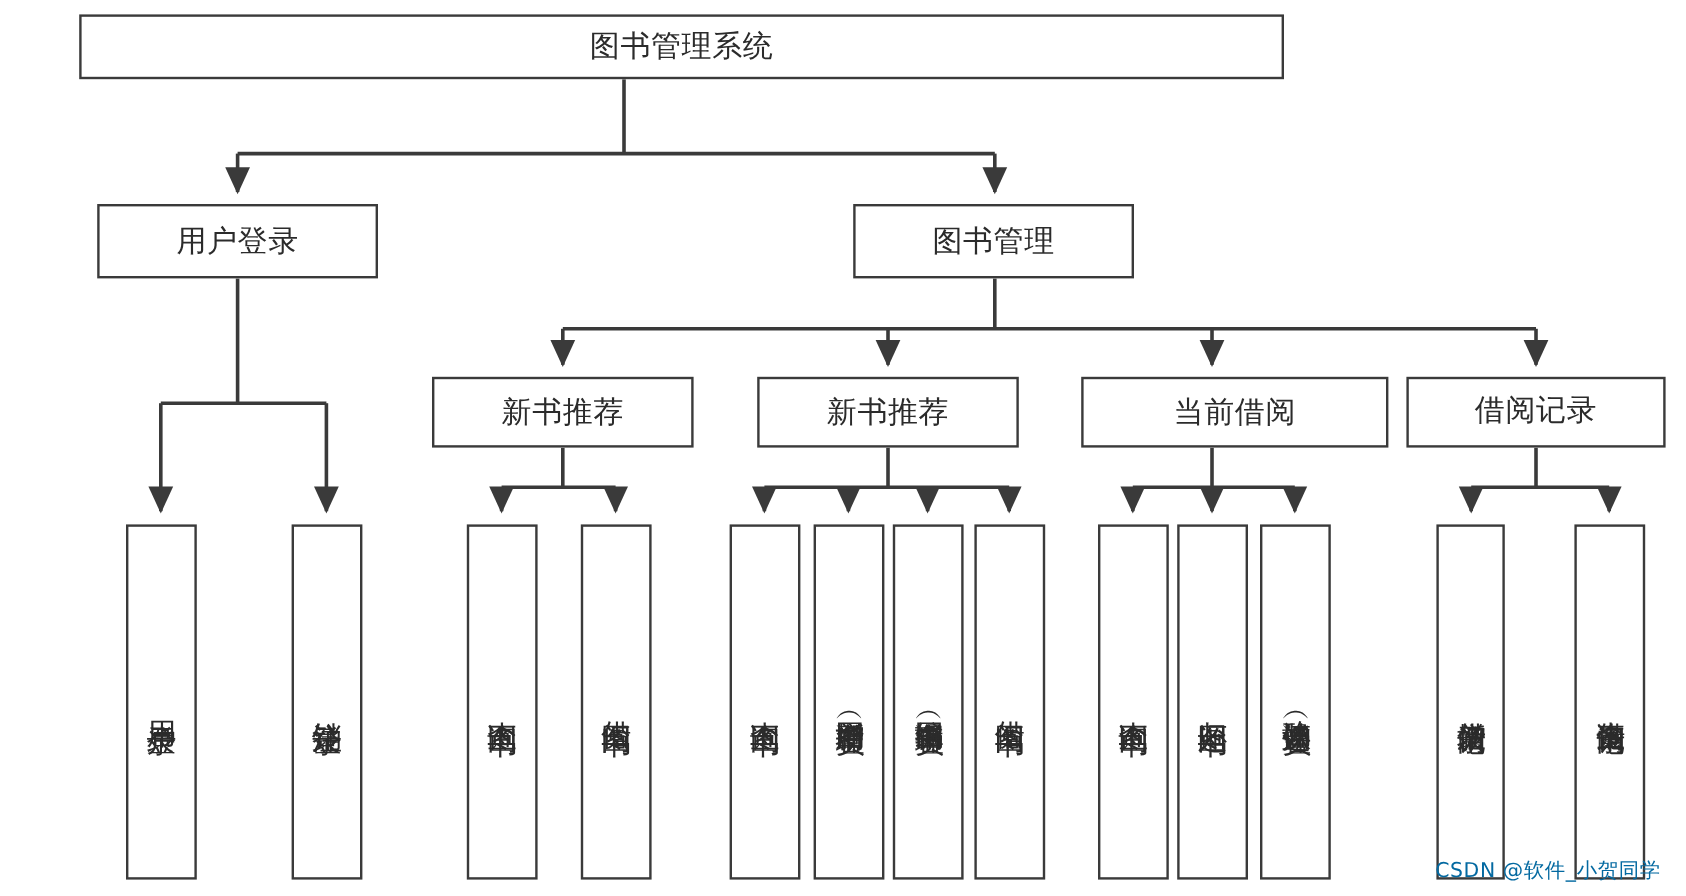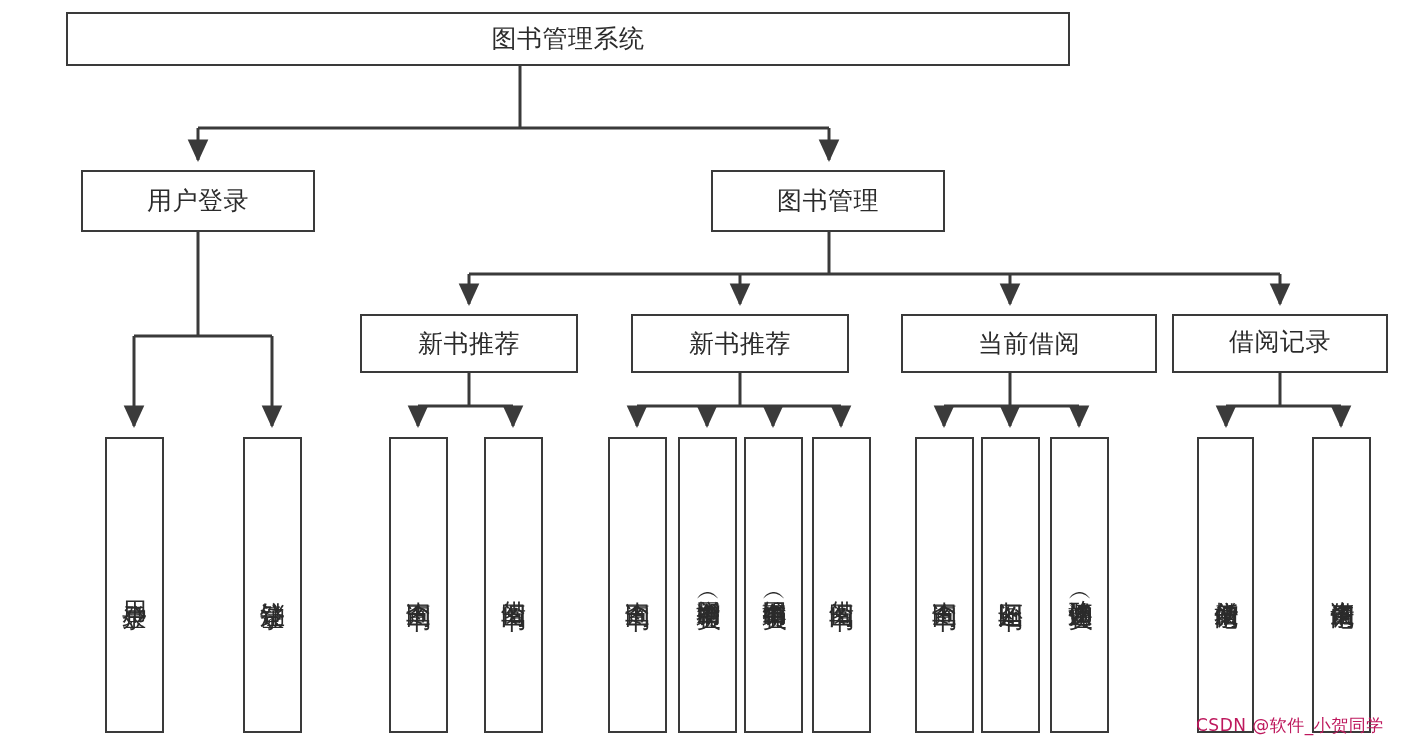--- a/index.html
+++ b/index.html
@@ -62,21 +62,21 @@
   
   .node.v.long .label{
     font-size:24px;
     letter-spacing:1px;
   }
   #watermark{
     position:absolute;
     left:1196px;
     top:714px;
     font-size:17px;
-    color:#be185d;
+    color:#0369a1;
     white-space:nowrap;
     letter-spacing:0.5px;
     font-family:"DejaVu Sans","Liberation Sans",sans-serif;
   }
 </style>
 </head>
 <body>
 
 <div id="canvas">
 

